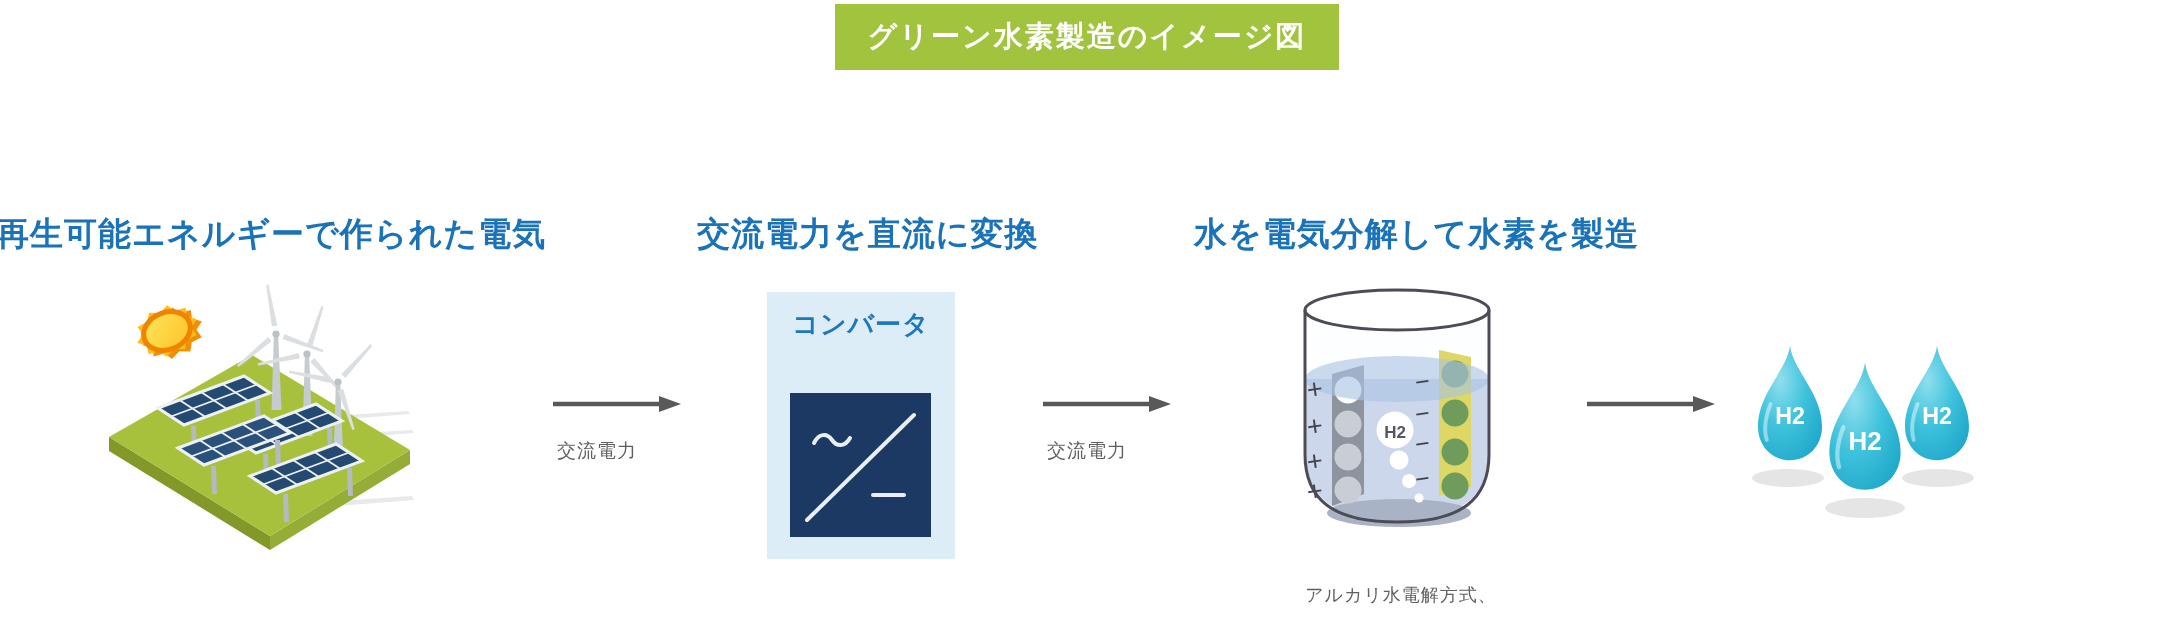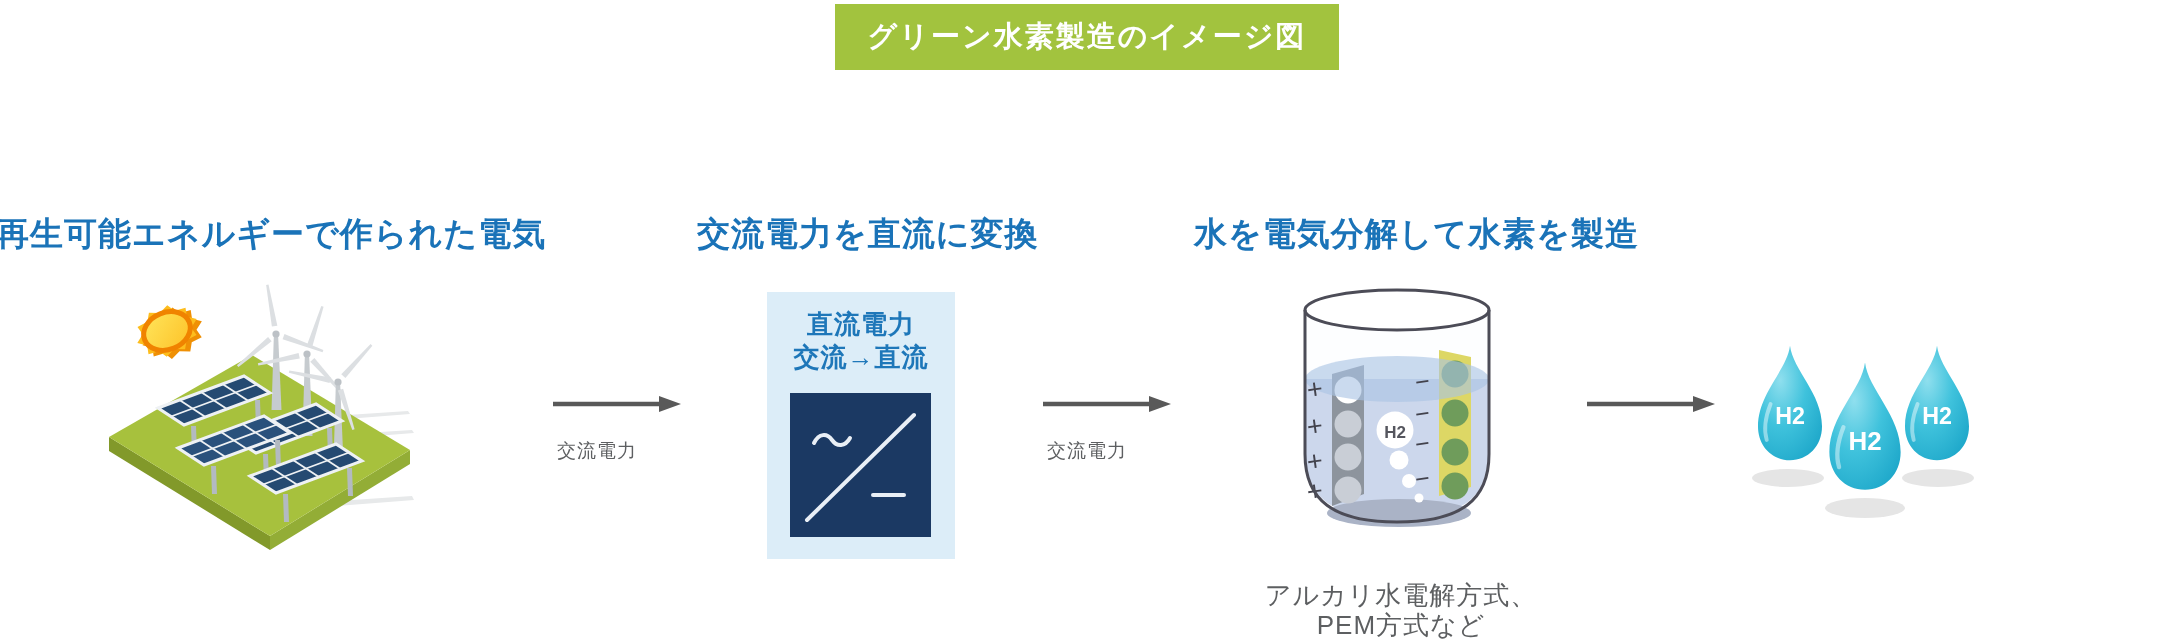--- a/index.html
+++ b/index.html
@@ -34,21 +34,21 @@
     position:absolute;left:767px;top:292px;width:188px;height:267px;background:#dcedf8;
   }
   .converter-text{
     text-align:center;margin-top:16px;font-size:26px;line-height:33px;font-weight:700;
     color:#1e77b9;letter-spacing:1px;
   }
   .converter-symbol{position:absolute;left:23px;top:101px;}
   .illu-beaker{left:1297px;top:286px;}
   .caption{
     position:absolute;left:1241px;top:580px;width:320px;text-align:center;
-    font-size:26px;line-height:30px;color:#5d5f61;letter-spacing:1px;
+    font-size:18px;line-height:30px;color:#5d5f61;letter-spacing:1px;
   }
   .illu-droplets{left:1748px;top:338px;}
   svg text{font-family:"Liberation Sans","DejaVu Sans",sans-serif;}
 </style>
 </head>
 <body>
 
 <div class="stage">
 
   <div class="banner">
@@ -162,22 +162,21 @@
   <svg class="arrow arrow-1" width="130" height="18" viewBox="0 0 130 18">
     <line x1="2" y1="9" x2="108" y2="9" stroke="#595959" stroke-width="4.5"></line>
     <polygon points="108,1 130,9 108,17" fill="#595959"></polygon>
   </svg>
   <div class="flow-label flow-label-ac">交流電力</div>
 
   <div class="step-title title-converter">交流電力を直流に変換</div>
 
   <div class="converter-box">
     <div class="converter-text">
-      <div>直流電力</div>
-      <div>交流→直流</div>
+      <div>コンバータ</div>
     </div>
     <svg class="converter-symbol" width="141" height="144" viewBox="0 0 141 144">
       <rect width="141" height="144" fill="#1b3963"></rect>
       <path d="M24,50 C29,40 37,40 42,47 C47,54 55,54 60,45" stroke="#e9eff6" stroke-width="4" fill="none" stroke-linecap="round"></path>
       <line x1="17" y1="127" x2="124" y2="22" stroke="#e9eff6" stroke-width="4" stroke-linecap="round"></line>
       <line x1="83" y1="102" x2="114" y2="102" stroke="#e9eff6" stroke-width="4" stroke-linecap="round"></line>
     </svg>
   </div>
 
   <svg class="arrow arrow-2" width="130" height="18" viewBox="0 0 130 18">
@@ -235,21 +234,20 @@
       <circle cx="112" cy="195" r="7" fill="#ffffff"></circle>
       <circle cx="122" cy="212" r="4.5" fill="#ffffff"></circle>
     </g>
 
     <ellipse cx="100" cy="24" rx="92" ry="20" fill="#ffffff" stroke="#4c4c57" stroke-width="3"></ellipse>
     <path d="M8,24 L8,168 C8,214 36,236 100,236 C164,236 192,214 192,168 L192,24" fill="none" stroke="#4c4c57" stroke-width="3"></path>
   </svg>
 
   <div class="caption">
     <div>アルカリ水電解方式、</div>
-    <div>PEM方式など</div>
   </div>
 
   <svg class="arrow arrow-3" width="130" height="18" viewBox="0 0 130 18">
     <line x1="2" y1="9" x2="108" y2="9" stroke="#595959" stroke-width="4.5"></line>
     <polygon points="108,1 130,9 108,17" fill="#595959"></polygon>
   </svg>
 
   <svg class="illu illu-droplets" width="230" height="185" viewBox="0 0 230 185">
     <defs>
       <radialGradient id="dropGrad" cx="0.35" cy="0.3" r="0.9">

